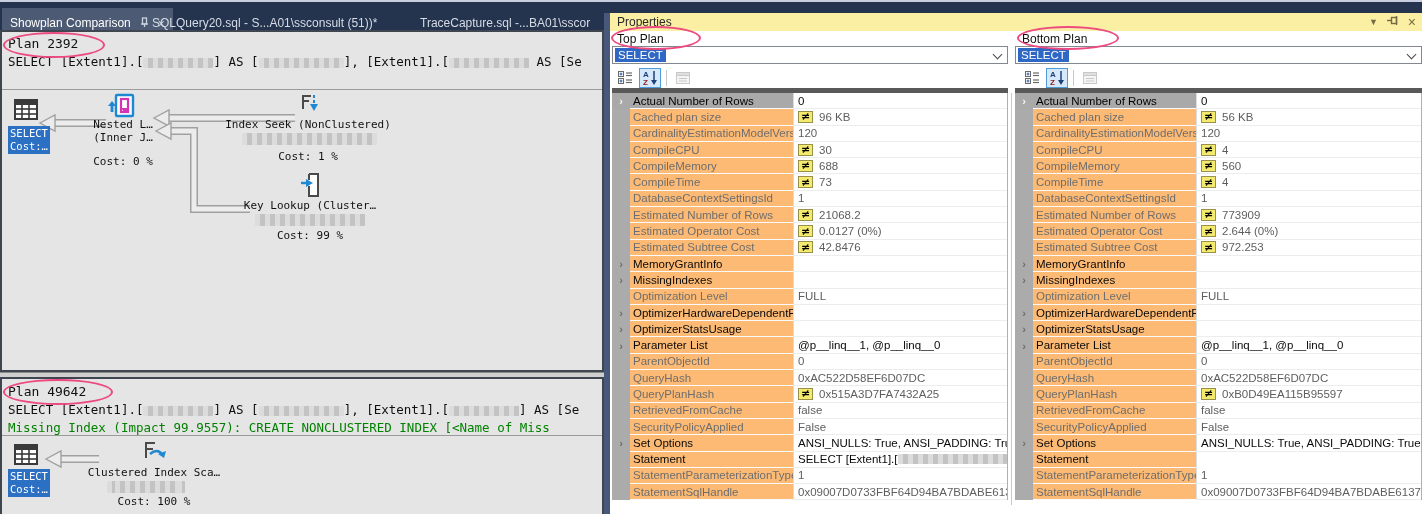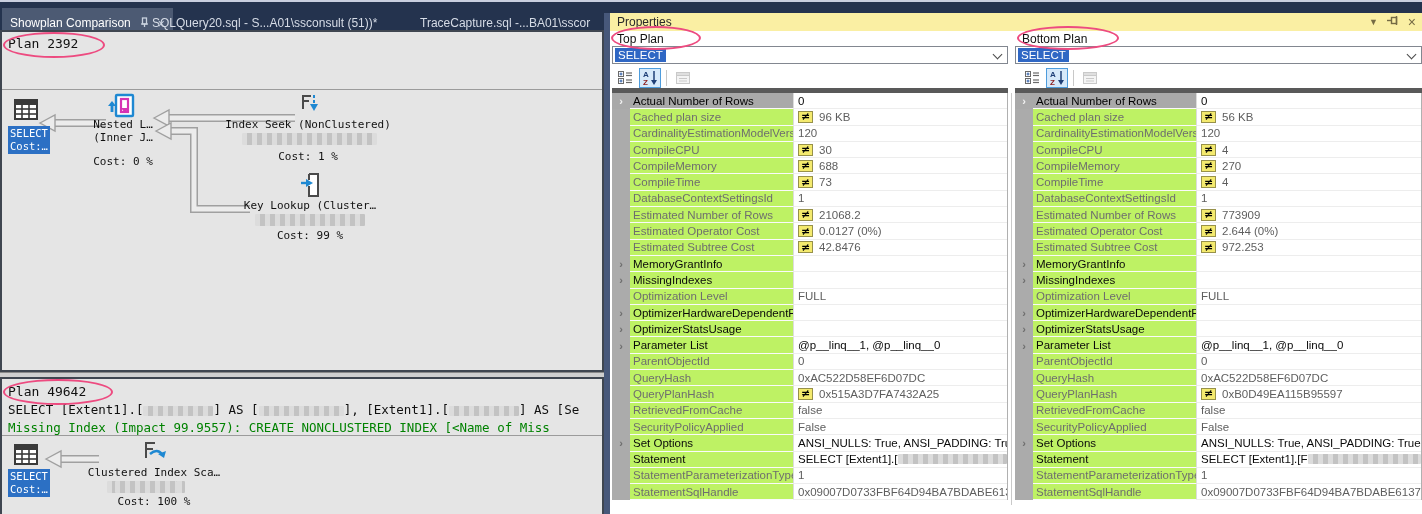--- a/index.html
+++ b/index.html
@@ -42,21 +42,21 @@
 .ptoolbar{position:absolute;top:67px;height:21px;display:flex;align-items:center;gap:3px}
 .tbtn{width:22px;height:20px;display:flex;align-items:center;justify-content:center}
 .tbtn.on{background:#D6E9FA;border:1px solid #4E9CDC}
 .tbtn.off{opacity:.45}
 .tsep{width:1px;height:16px;background:#C8C8C8;margin:0 2px}
 .gridband{position:absolute;top:88px;height:5px;background:#595959}
 
 .grid{position:absolute;top:93px;border-right:1px solid #B0B0B0}
 .prow{display:flex;height:16.3px;align-items:stretch;font-size:11.5px;cursor:default}
 .gut{width:18px;background:#ABABAB;color:#6E6E6E;font-size:11px;font-weight:bold;display:flex;align-items:center;justify-content:center;line-height:10px}
-.pname{width:164px;background:#bef264;color:#6E6E6E;padding-left:3px;border-right:1px solid #DCDCDC;border-bottom:1px solid #FAFAFA;overflow:hidden;white-space:nowrap;display:flex;align-items:center}
+.pname{width:164px;background:#fdba74;color:#6E6E6E;padding-left:3px;border-right:1px solid #DCDCDC;border-bottom:1px solid #FAFAFA;overflow:hidden;white-space:nowrap;display:flex;align-items:center}
 .pval{flex:1;background:#FFF;color:#5E5E5E;padding-left:4px;border-bottom:1px solid #EDEDED;overflow:hidden;white-space:nowrap;display:flex;align-items:center}
 .prow.bold .pname,.prow.bold .pval{color:#0A0A0A;font-weight:normal}
 .prow.sel .pname{background:#A9A9A9;color:#000}
 .prow.sel .gut{background:#A9A9A9;color:#F2F2F2}
 .neq{display:inline-flex;flex:none;width:15px;height:12px;margin-right:6px;background:#F4EA6E;border:1px solid #97914A;color:#000;font-weight:bold;font-size:11px;align-items:center;justify-content:center;font-family:"DejaVu Sans",sans-serif}
 #gridgap-line{position:absolute;left:1011px;top:93px;width:1px;height:412px;background:#C9C9C9}
 
 
 .ann{position:absolute;border:2.5px solid #ED4B80;border-radius:50%;pointer-events:none}
 </style>
@@ -81,20 +81,23 @@
   <div class="tab" style="left:152px">
     <span>SQLQuery20.sql - S...A01\ssconsult (51))*</span>
   </div>
   <div class="tab" style="left:420px">
     <span>TraceCapture.sql -...BA01\sscor</span>
   </div>
 </div>
 
 <div class="panel" id="panel1">
   <div class="plan-line plan-title" style="top:4px">Plan 2392</div>
+  <div class="plan-line" style="top:22px">
+    <span>SELECT [Extent1].[</span><span class="redact" style="width:70px"></span><span>] AS [</span><span class="redact" style="width:85px"></span><span>], [Extent1].[</span><span class="redact" style="width:80px"></span><span> AS [Se</span>
+  </div>
   <div class="sepline" style="top:57px"></div>
 
   <svg class="diag-svg" width="600" height="338">
     <g stroke="#A0A0A0" stroke-width="8">
         <path d="M52 91 H104" fill="none"></path>
         <path d="M166 86 H293" fill="none"></path>
         <path d="M248 177 H192 V99 H168" fill="none"></path>
       </g>
     <g stroke="#ECECEC" stroke-width="5">
         <path d="M52 91 H104" fill="none"></path>
@@ -548,21 +551,21 @@
       <div class="pval">
         <span class="neq">≠</span>
         <span>4</span>
       </div>
     </div>
     <div class="prow">
       <div class="gut"></div>
       <div class="pname">CompileMemory</div>
       <div class="pval">
         <span class="neq">≠</span>
-        <span>270</span>
+        <span>560</span>
       </div>
     </div>
     <div class="prow">
       <div class="gut"></div>
       <div class="pname">CompileTime</div>
       <div class="pval">
         <span class="neq">≠</span>
         <span>4</span>
       </div>
     </div>
@@ -678,24 +681,20 @@
     <div class="prow bold">
       <div class="gut">›</div>
       <div class="pname">Set Options</div>
       <div class="pval">
         <span>ANSI_NULLS: True, ANSI_PADDING: True, A</span>
       </div>
     </div>
     <div class="prow bold">
       <div class="gut"></div>
       <div class="pname">Statement</div>
-      <div class="pval">
-        <span>SELECT [Extent1].[F</span>
-        <span class="redact" style="width: 140px;"></span>
-      </div>
     </div>
     <div class="prow">
       <div class="gut"></div>
       <div class="pname">StatementParameterizationType</div>
       <div class="pval">
         <span>1</span>
       </div>
     </div>
     <div class="prow">
       <div class="gut"></div>

